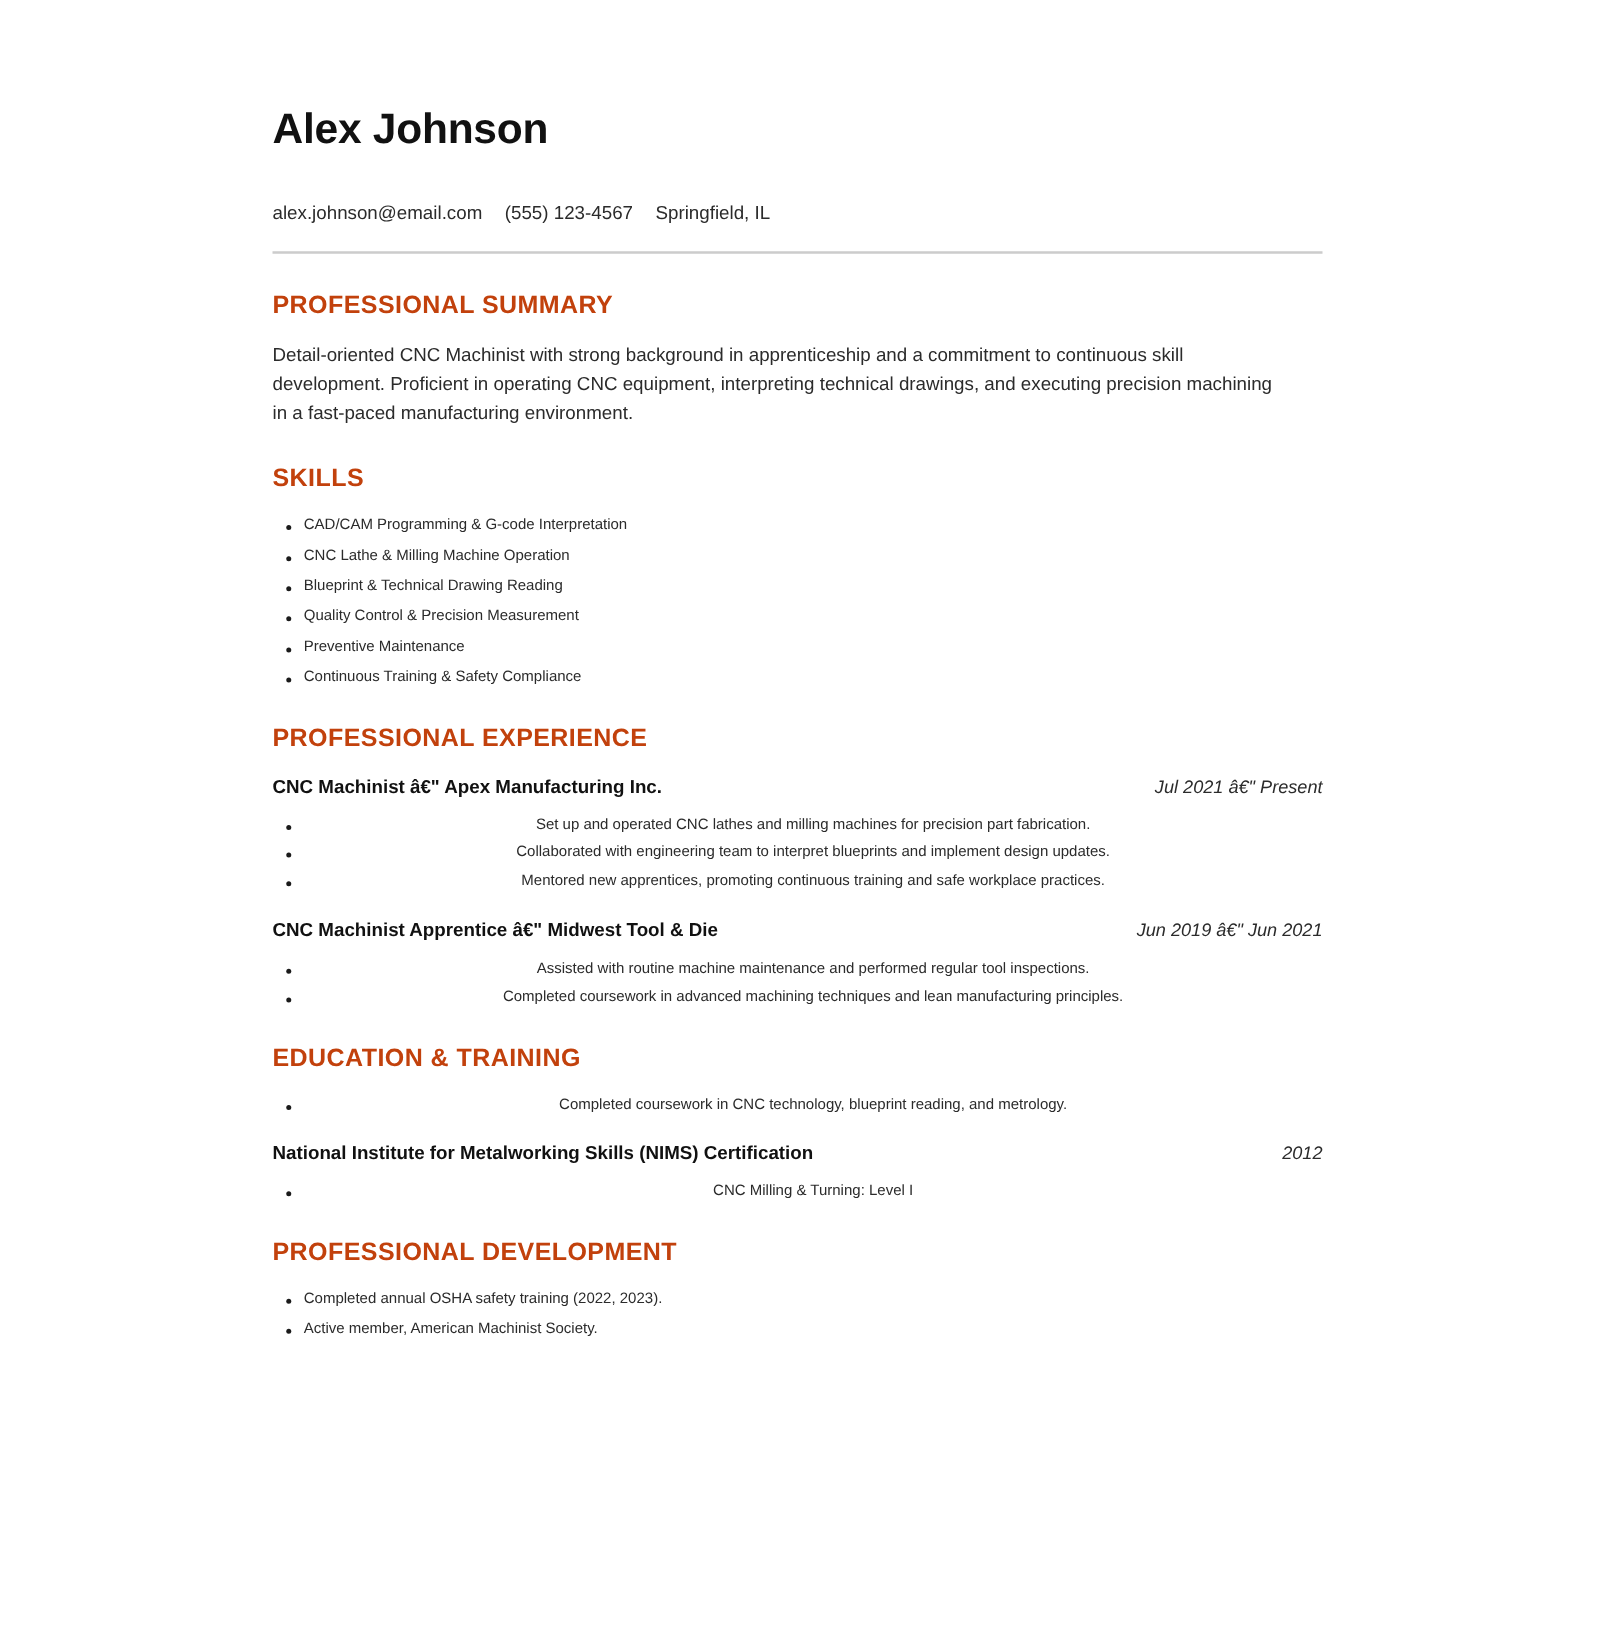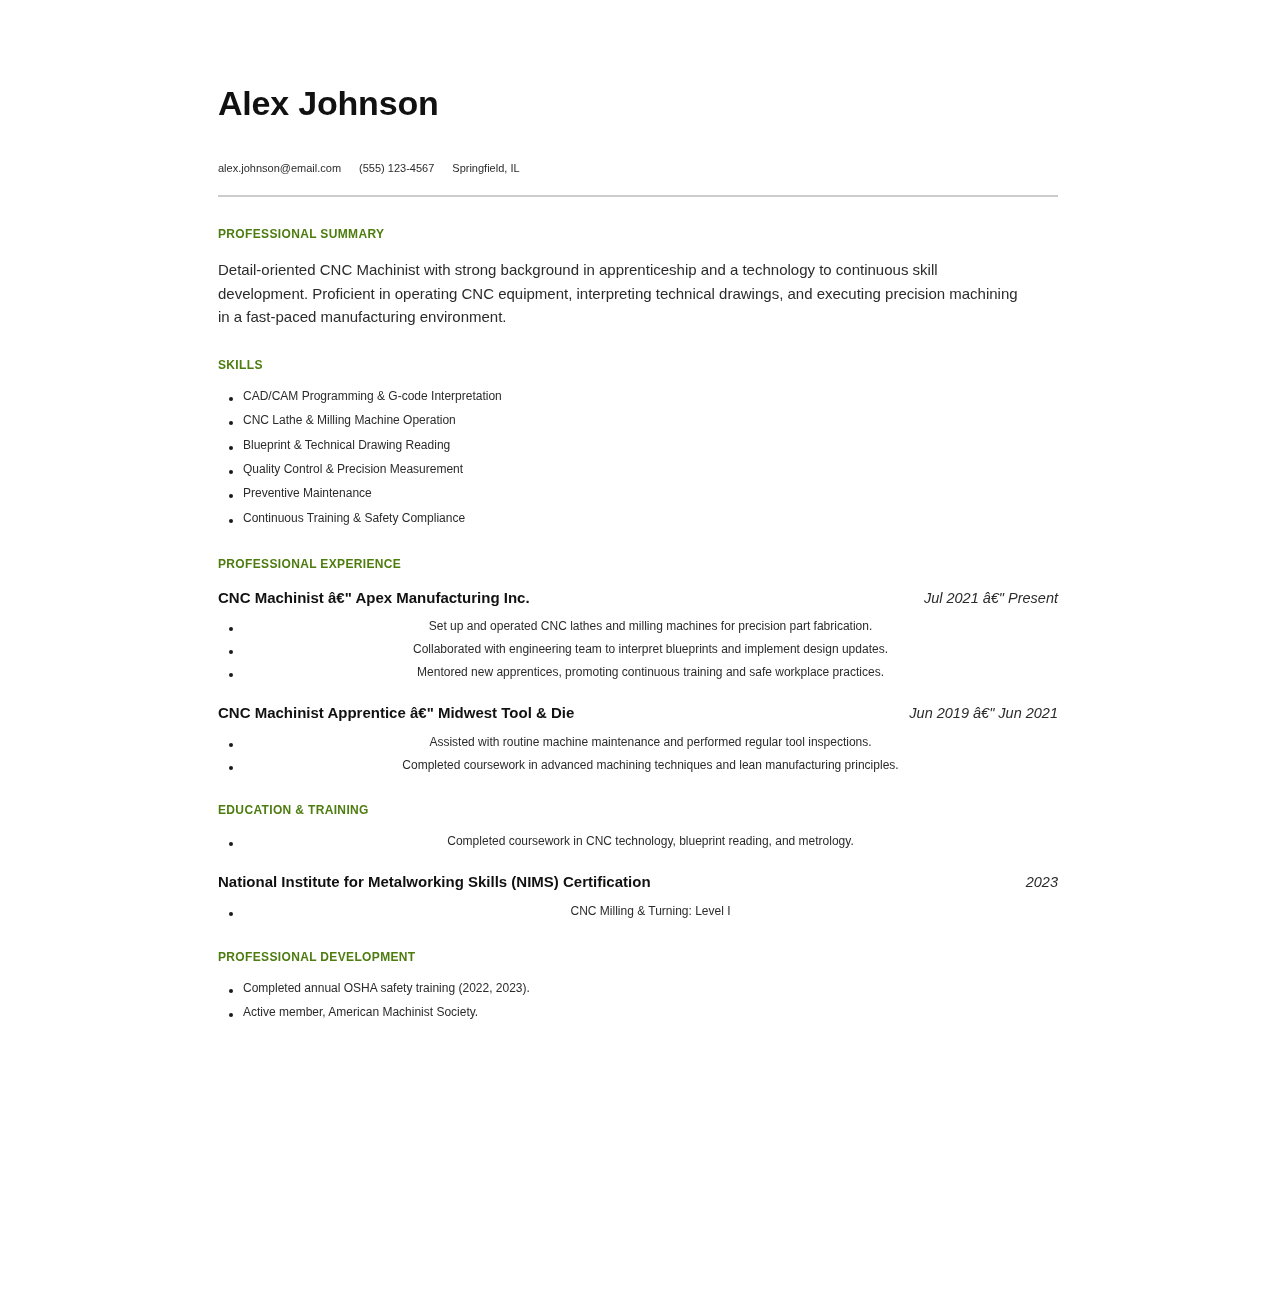--- a/index.html
+++ b/index.html
@@ -34,21 +34,21 @@
   .name {
     font-size: 34px;
     font-weight: bold;
     letter-spacing: -0.2px;
     line-height: 1.15;
     color: #111111;
     margin: 0 0 12px 0;
   }
 
   .contact-line {
-    font-size: 11px;
+    font-size: 15px;
     color: #2b2b2b;
     line-height: 1.3;
     white-space: nowrap;
     margin-top: 38px;
   }
   .contact-item {
     display: inline-block;
   }
   .contact-gap {
     display: inline-block;
@@ -62,24 +62,24 @@
     margin-top: 20px;
     margin-bottom: 0;
   }
 
   
   .section {
     margin-top: 30px;
   }
 
   .section-title {
-    font-size: 12px;
+    font-size: 20px;
     font-weight: bold;
     letter-spacing: 0.35px;
-    color: #4d7c0f;
+    color: #c2410c;
     text-transform: uppercase;
     margin: 12px 0 17px 0;
   }
 
   .summary-text {
     font-size: 15px;
     line-height: 1.55;
     color: #2b2b2b;
     margin: 0;
     width: 800px;
@@ -159,21 +159,21 @@
     <div>
       <h1 class="name">Alex Johnson</h1>
       <div class="contact-line">
         <span class="contact-item">alex.johnson@email.com</span><span class="contact-gap"></span><span class="contact-item">(555) 123-4567</span><span class="contact-gap"></span><span class="contact-item">Springfield, IL</span>
       </div>
       <div class="header-rule"></div>
     </div>
 
     <div class="section">
       <h2 class="section-title">PROFESSIONAL SUMMARY</h2>
-      <p class="summary-text">Detail-oriented CNC Machinist with strong background in apprenticeship and a technology to continuous skill development. Proficient in operating CNC equipment, interpreting technical drawings, and executing precision machining in a fast-paced manufacturing environment.</p>
+      <p class="summary-text">Detail-oriented CNC Machinist with strong background in apprenticeship and a commitment to continuous skill development. Proficient in operating CNC equipment, interpreting technical drawings, and executing precision machining in a fast-paced manufacturing environment.</p>
     </div>
 
     <div class="section">
       <h2 class="section-title">SKILLS</h2>
       <ul class="bullets">
         <li>CAD/CAM Programming &amp; G-code Interpretation</li>
         <li>CNC Lathe &amp; Milling Machine Operation</li>
         <li>Blueprint &amp; Technical Drawing Reading</li>
         <li>Quality Control &amp; Precision Measurement</li>
         <li>Preventive Maintenance</li>
@@ -219,21 +219,21 @@
         <div class="entry-body">
           <ul class="bullets entry-bullets">
             <li>Completed coursework in CNC technology, blueprint reading, and metrology.</li>
           </ul>
         </div>
       </div>
 
       <div class="entry">
         <div class="entry-head">
           <div class="entry-title">National Institute for Metalworking Skills (NIMS) Certification</div>
-          <div class="entry-meta">2023</div>
+          <div class="entry-meta">2012</div>
         </div>
         <div class="entry-body">
           <ul class="bullets entry-bullets">
             <li>CNC Milling &amp; Turning: Level I</li>
           </ul>
         </div>
       </div>
     </div>
 
     <div class="section">

